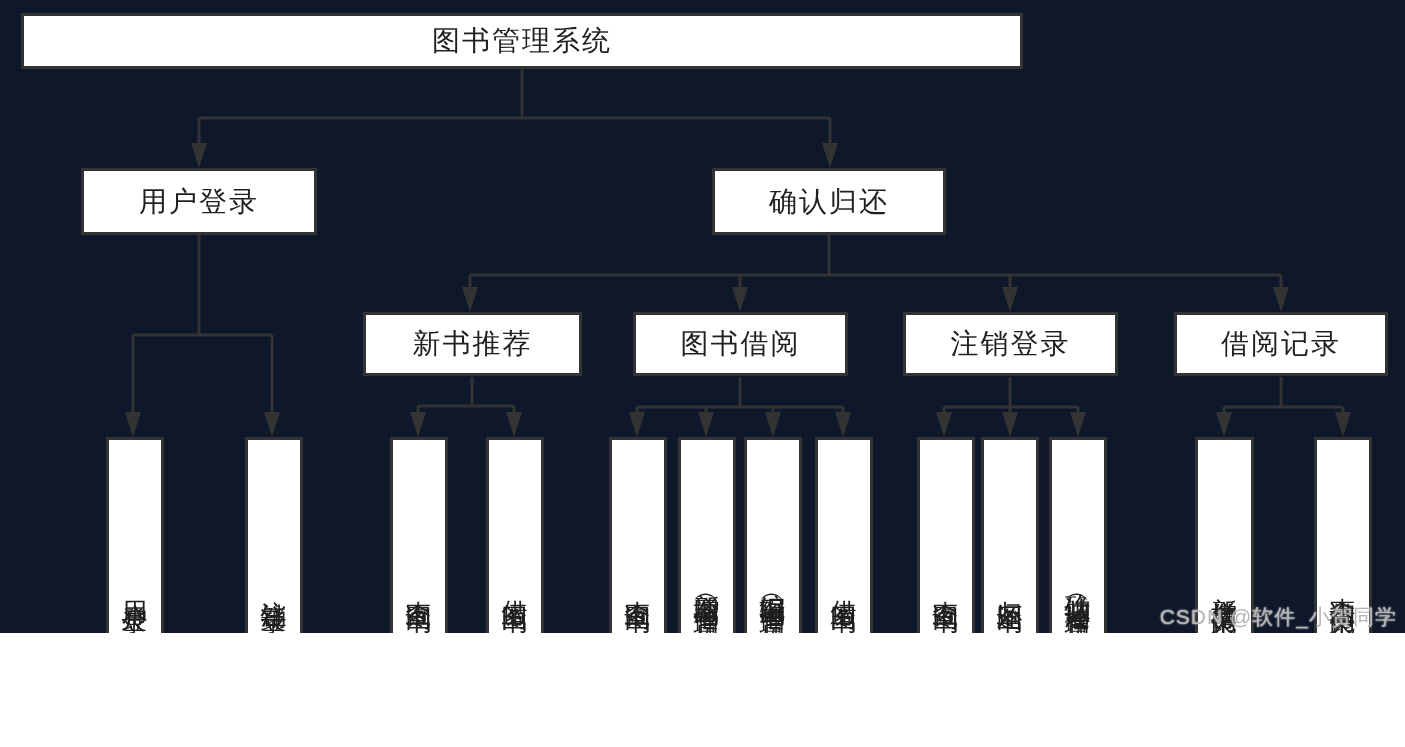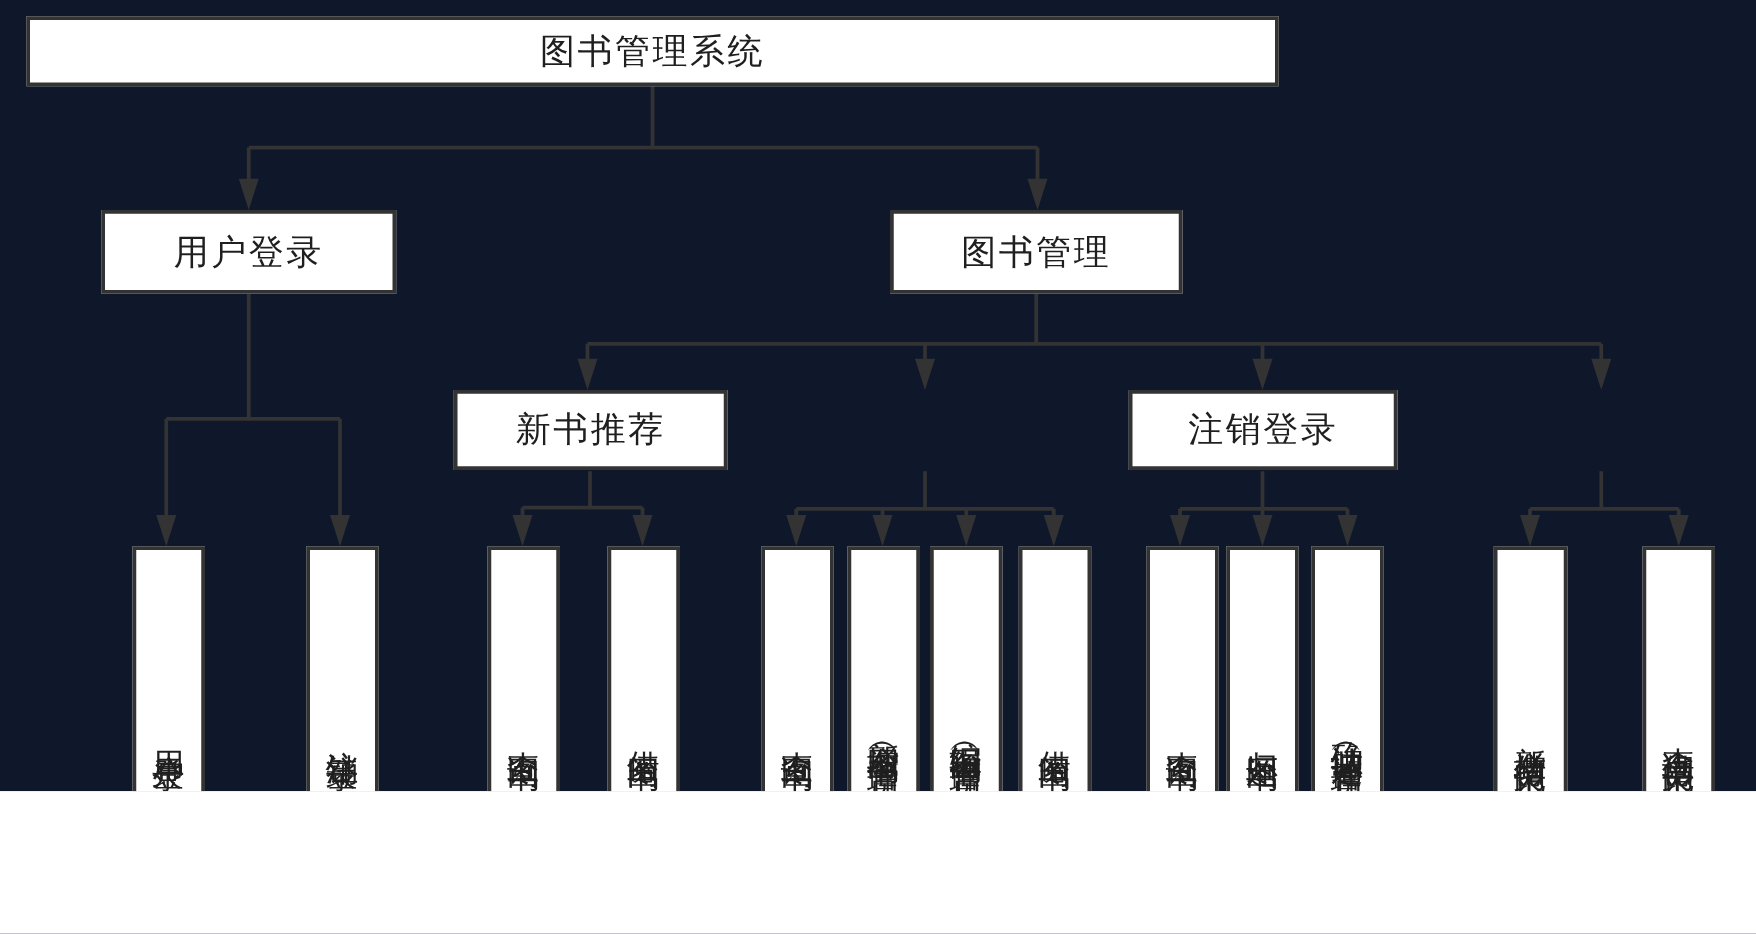--- a/index.html
+++ b/index.html
@@ -126,36 +126,39 @@
       <polygon points="1070,412 1086,412 1078,437"></polygon>
 
       <polygon points="1216,412 1232,412 1224,437"></polygon>
       <polygon points="1335,412 1351,412 1343,437"></polygon>
     </g>
   </svg>
 
   <div class="node n-root">图书管理系统</div>
 
   <div class="node n-user-login">用户登录</div>
-  <div class="node n-book-mgmt">图书管理</div>
+  <div class="node n-book-mgmt">确认归还</div>
 
   <div class="node n-nbr">新书推荐</div>
+  <div class="node n-bb">图书借阅</div>
   <div class="node n-cb">注销登录</div>
+  <div class="node n-br">借阅记录</div>
 
   <div class="node leaf lf l-u1">用户登录</div>
   <div class="node leaf lf l-u2">注销登录</div>
 
   <div class="node leaf lf l-n1">查询图书</div>
   <div class="node leaf lf l-n2">借阅图书</div>
 
   <div class="node leaf lf l-b1">查询图书</div>
   <div class="node leaf lf l-b2">新增图书（管理员）</div>
   <div class="node leaf lf l-b3">编辑图书（管理员）</div>
   <div class="node leaf lf l-b4">借阅图书</div>
 
   <div class="node leaf lf l-c1">查询图书</div>
   <div class="node leaf lf l-c2">归还图书</div>
   <div class="node leaf lf l-c3">确认归还（管理员）</div>
 
   <div class="node leaf lf l-r1">新增借阅记录</div>
   <div class="node leaf lf l-r2">查询借阅记录</div>
 
+  <div id="watermark">CSDN @软件_小贺同学</div>
 </div>
 
 </body></html>

